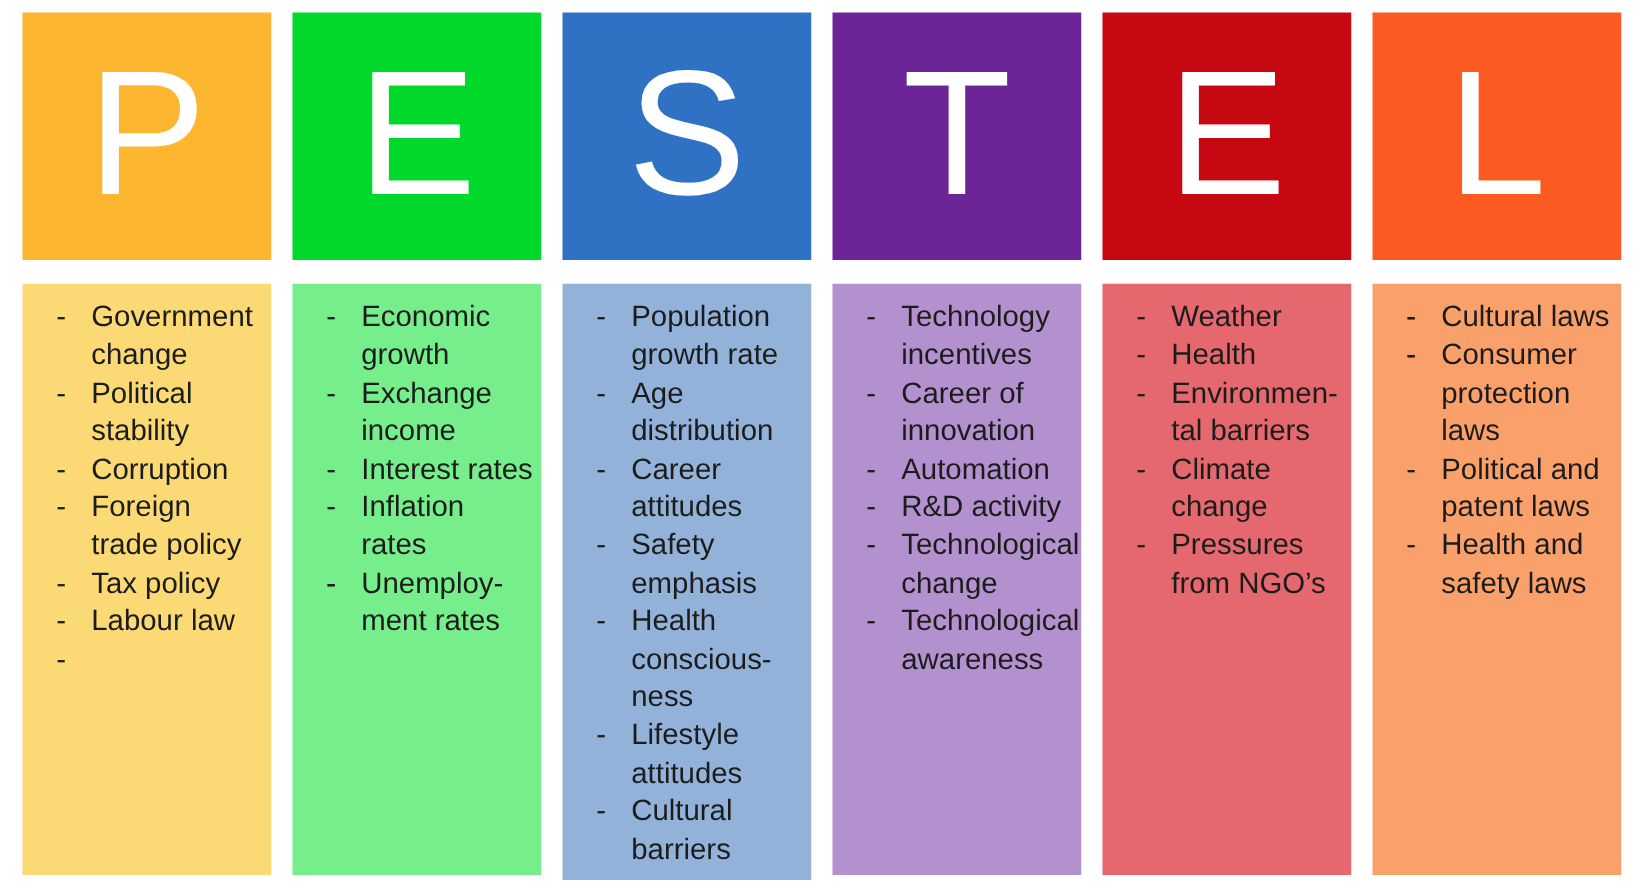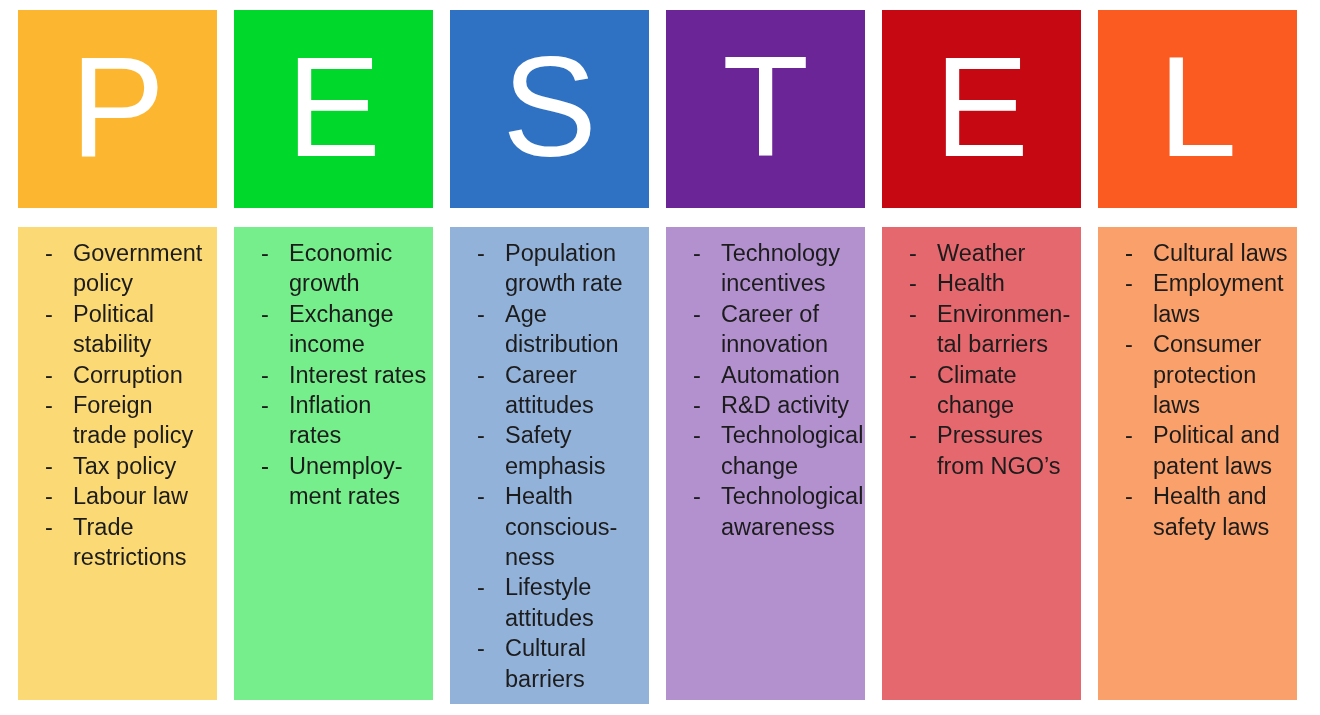--- a/index.html
+++ b/index.html
@@ -113,27 +113,27 @@
 <body>
 
 <div id="pestel-board">
 
   <div class="pestel-column col-p">
     <div class="letter-tile">
       <span class="letter-glyph">P</span>
     </div>
     <div class="factor-panel">
       <ul class="factor-list">
-        <li class="factor-item"><span class="factor-dash">-</span><span>Government policy</span></li>
+        <li class="factor-item"><span class="factor-dash">-</span><span>Government change</span></li>
         <li class="factor-item"><span class="factor-dash">-</span><span>Political stability</span></li>
         <li class="factor-item"><span class="factor-dash">-</span><span>Corruption</span></li>
         <li class="factor-item"><span class="factor-dash">-</span><span>Foreign trade policy</span></li>
         <li class="factor-item"><span class="factor-dash">-</span><span>Tax policy</span></li>
         <li class="factor-item"><span class="factor-dash">-</span><span>Labour law</span></li>
-        <li class="factor-item"><span class="factor-dash">-</span><span>Trade restrictions</span></li>
+        <li class="factor-item"><span class="factor-dash">-</span></li>
       </ul>
     </div>
   </div>
 
   <div class="pestel-column col-e1">
     <div class="letter-tile">
       <span class="letter-glyph">E</span>
     </div>
     <div class="factor-panel">
       <ul class="factor-list">
@@ -199,21 +199,21 @@
   </div>
 
   <div class="pestel-column col-l">
     <div class="letter-tile">
       <span class="letter-glyph">L</span>
     </div>
     <div class="factor-panel">
       <ul class="factor-list">
         <li class="factor-item"><span class="factor-dash">-</span></li>
         <li class="factor-item"><span class="factor-dash">-</span><span>Cultural laws</span></li>
-        <li class="factor-item"><span class="factor-dash">-</span><span>Employment laws</span></li>
+        <li class="factor-item"><span class="factor-dash">-</span></li>
         <li class="factor-item"><span class="factor-dash">-</span><span>Consumer protection laws</span></li>
         <li class="factor-item"><span class="factor-dash">-</span><span>Political and patent laws</span></li>
         <li class="factor-item"><span class="factor-dash">-</span><span>Health and safety laws</span></li>
       </ul>
     </div>
   </div>
 
 </div>
 
 </body></html>

